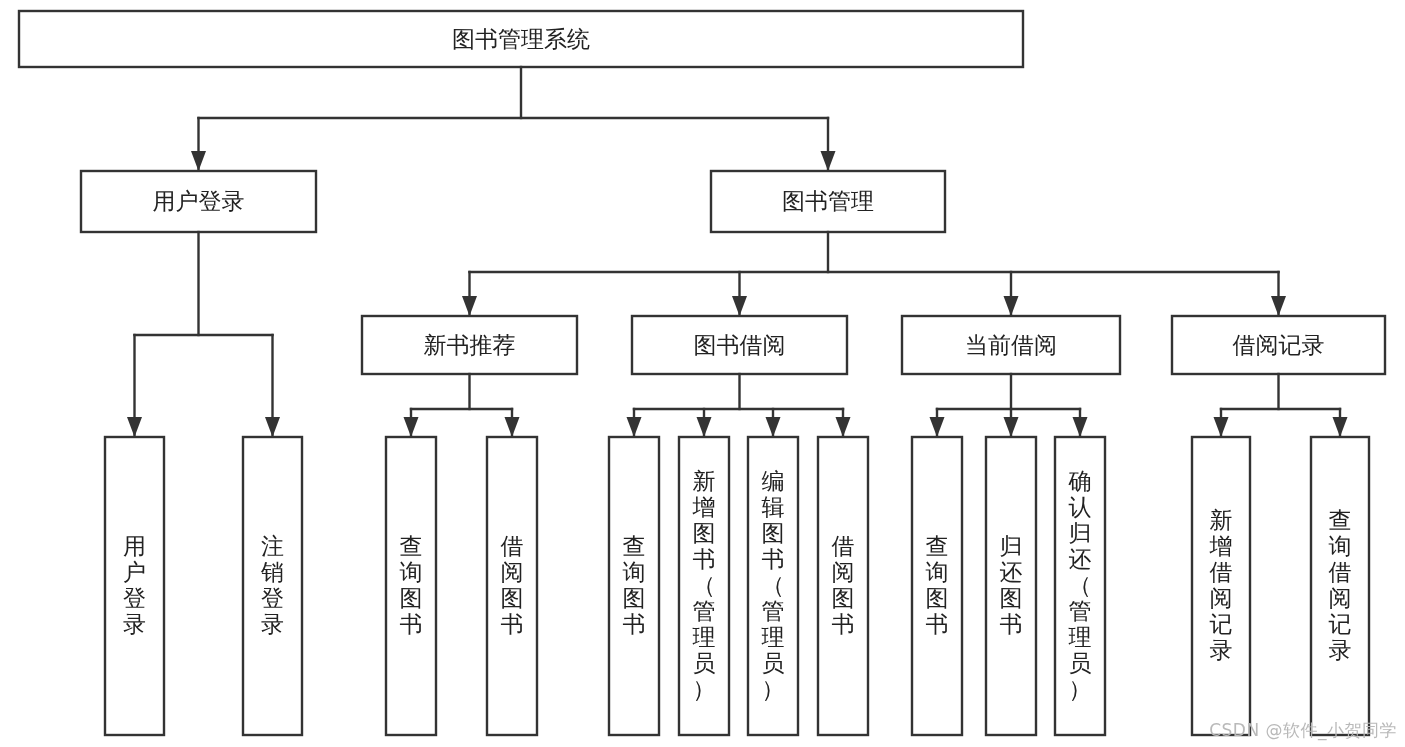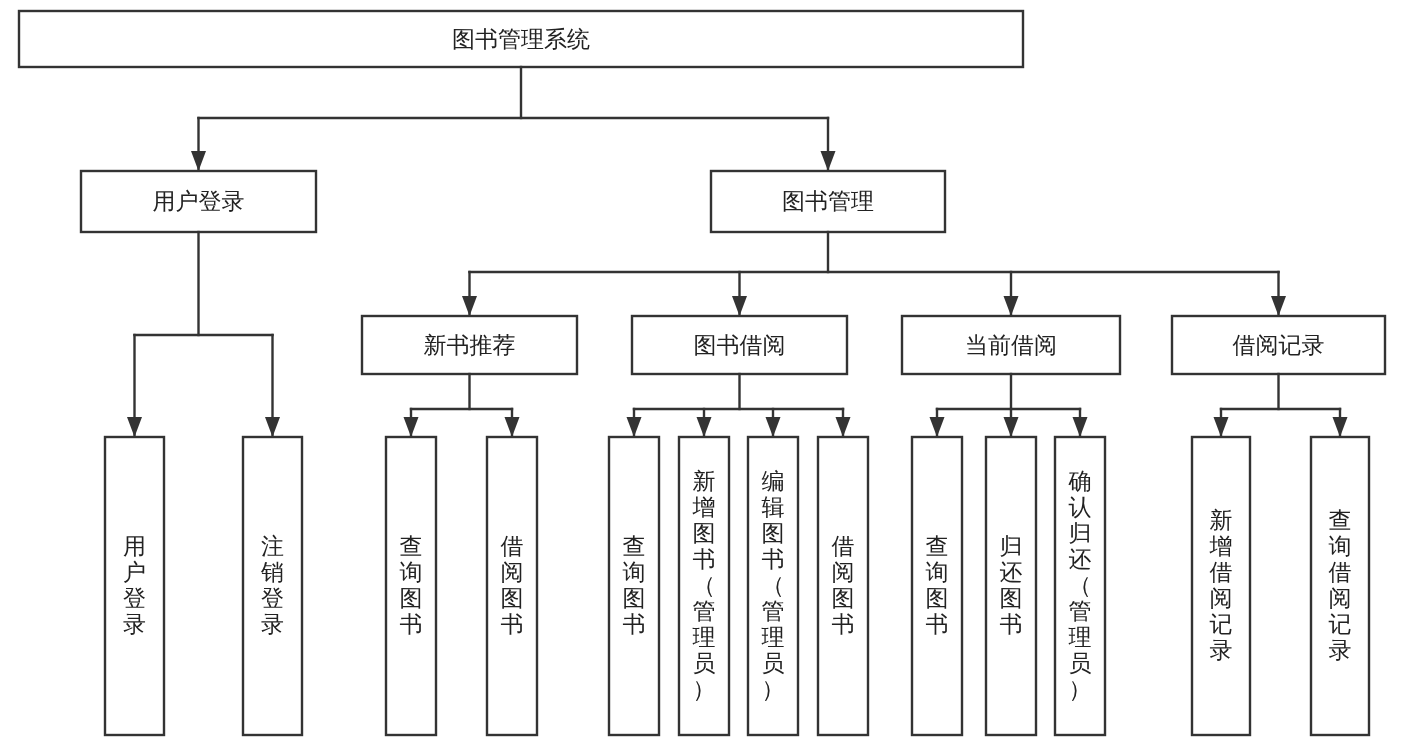--- a/index.html
+++ b/index.html
@@ -198,13 +198,14 @@
       <path d="M 1332.5 417 L 1347.5 417 L 1340 437 Z" class="arrow-head"></path>
       <g>
         <rect x="1192" y="437" width="58" height="298" class="node-box"></rect>
         <text x="1221" y="528.28" class="node-label-v"><tspan x="1221" dy="0">新</tspan><tspan x="1221" dy="26">增</tspan><tspan x="1221" dy="26">借</tspan><tspan x="1221" dy="26">阅</tspan><tspan x="1221" dy="26">记</tspan><tspan x="1221" dy="26">录</tspan></text>
       </g>
       <g>
         <rect x="1311" y="437" width="58" height="298" class="node-box"></rect>
         <text x="1340" y="528.28" class="node-label-v"><tspan x="1340" dy="0">查</tspan><tspan x="1340" dy="26">询</tspan><tspan x="1340" dy="26">借</tspan><tspan x="1340" dy="26">阅</tspan><tspan x="1340" dy="26">记</tspan><tspan x="1340" dy="26">录</tspan></text>
       </g>
     </svg>
+  <div class="watermark">CSDN @软件_小贺同学</div>
 </div>
 
 </body></html>

